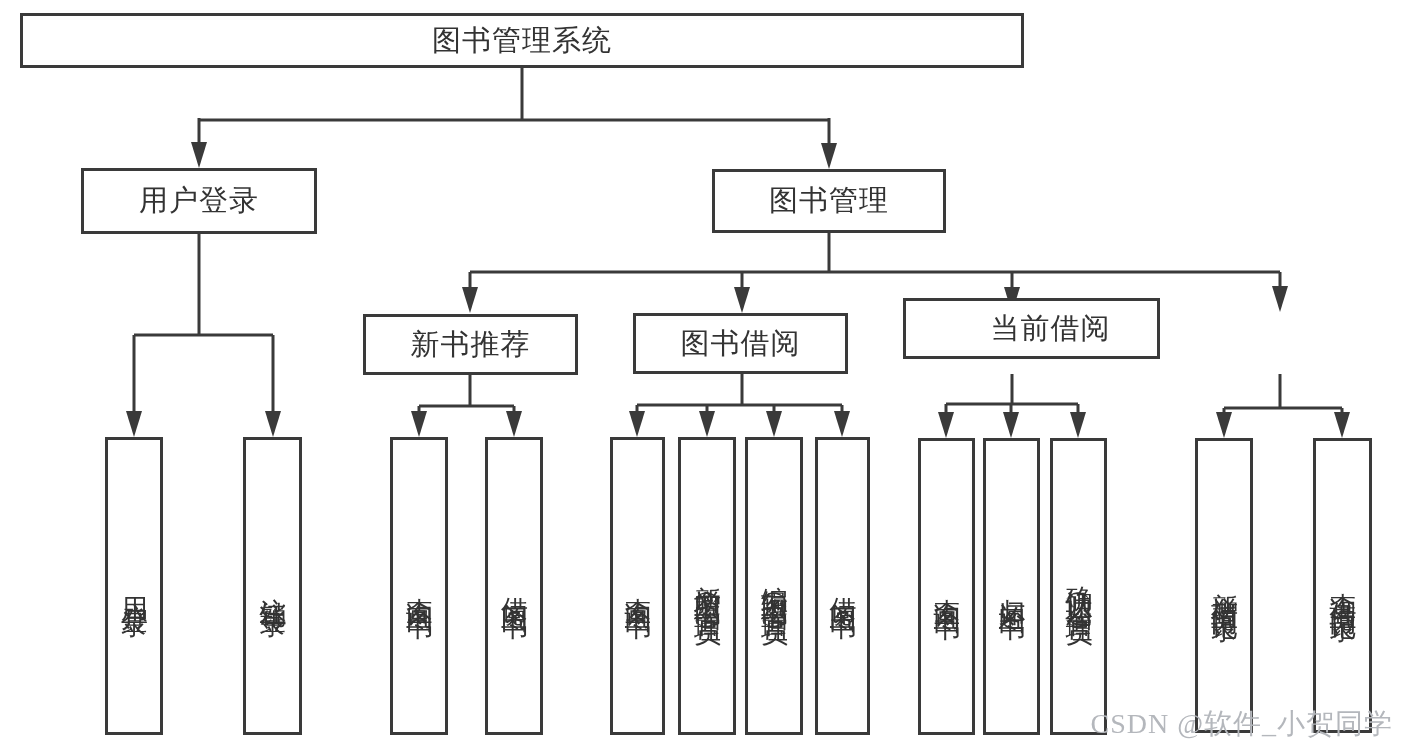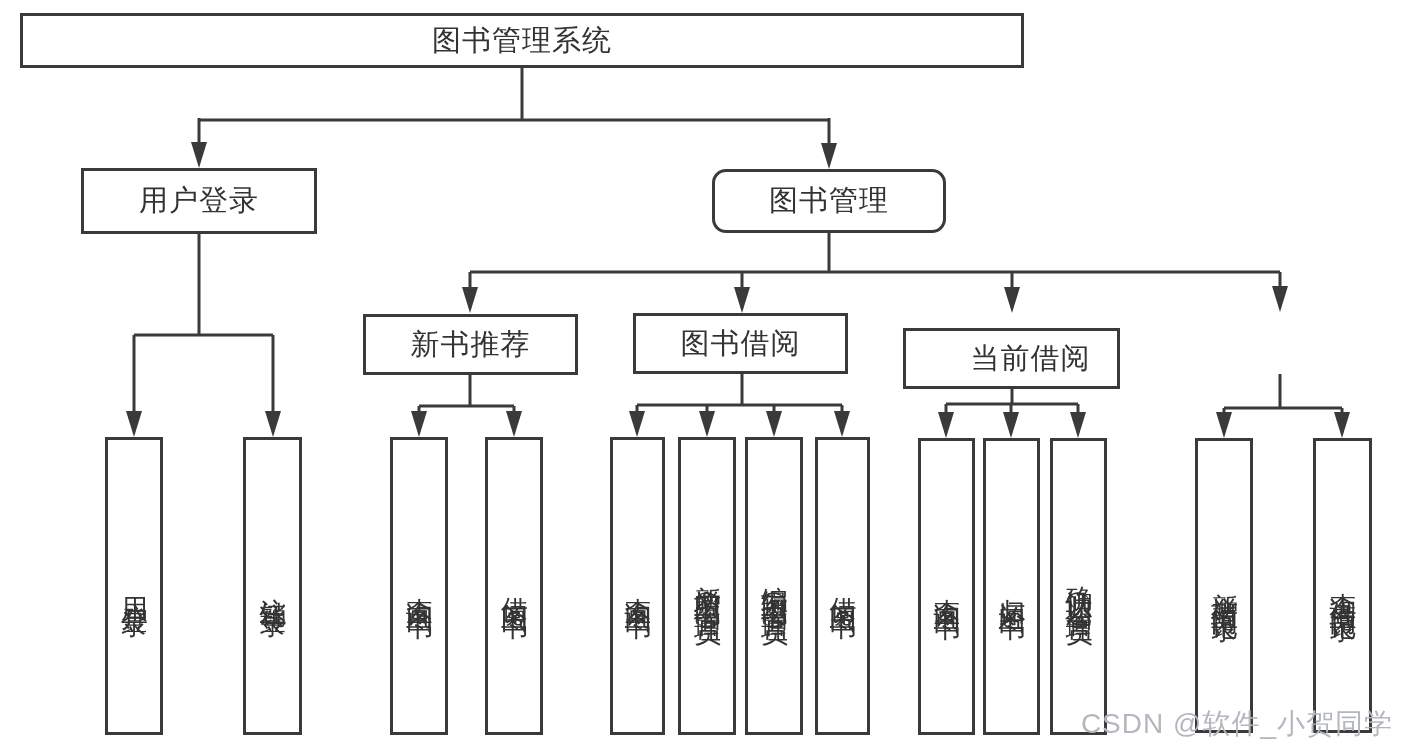--- a/index.html
+++ b/index.html
@@ -5,21 +5,21 @@
   html, body {
     margin: 0;
     padding: 0;
     background: #ffffff;
   }
   .canvas {
     position: relative;
     width: 1405px;
     height: 747px;
     background: var(--background, #ffffff);
-    font-family: Liberation Sans, sans-serif;
+    font-family: Liberation Serif, serif;
     color: var(--text, #333333);
     overflow: hidden;
   }
   svg.connectors {
     position: absolute;
     left: 0;
     top: 0;
     width: 1405px;
     height: 747px;
   }
@@ -106,31 +106,31 @@
     <polygon points="1334,412 1350,412 1342,438"></polygon>
   </svg>
 
   <div class="hbox" style="left:20px; top:13px; width:1004px; height:55px;">
     <span>图书管理系统</span>
   </div>
 
   <div class="hbox" style="left:81px; top:168px; width:236px; height:66px;">
     <span>用户登录</span>
   </div>
-  <div class="hbox" style="left:712px; top:169px; width:234px; height:64px;border-radius:14px;">
+  <div class="hbox" style="left:712px; top:169px; width:234px; height:64px;">
     <span>图书管理</span>
   </div>
 
   <div class="hbox" style="left:633px; top:313px; width:215px; height:61px;">
     <span>图书借阅</span>
   </div>
   <div class="hbox" style="left:363px; top:314px; width:215px; height:61px;">
     <span>新书推荐</span>
   </div>
-  <div class="hbox" style="left:903px; top:328px; width:217px; height:61px;padding-left:38px;">
+  <div class="hbox" style="left:903px; top:298px; width:257px; height:61px;padding-left:38px;">
     <span>当前借阅</span>
   </div>
 
   <div class="vbox" style="left:105px; top:437px; width:58px; height:298px;">
     <span class="vtext">用户登录</span>
   </div>
   <div class="vbox" style="left:243px; top:437px; width:59px; height:298px;">
     <span class="vtext">注销登录</span>
   </div>
 

